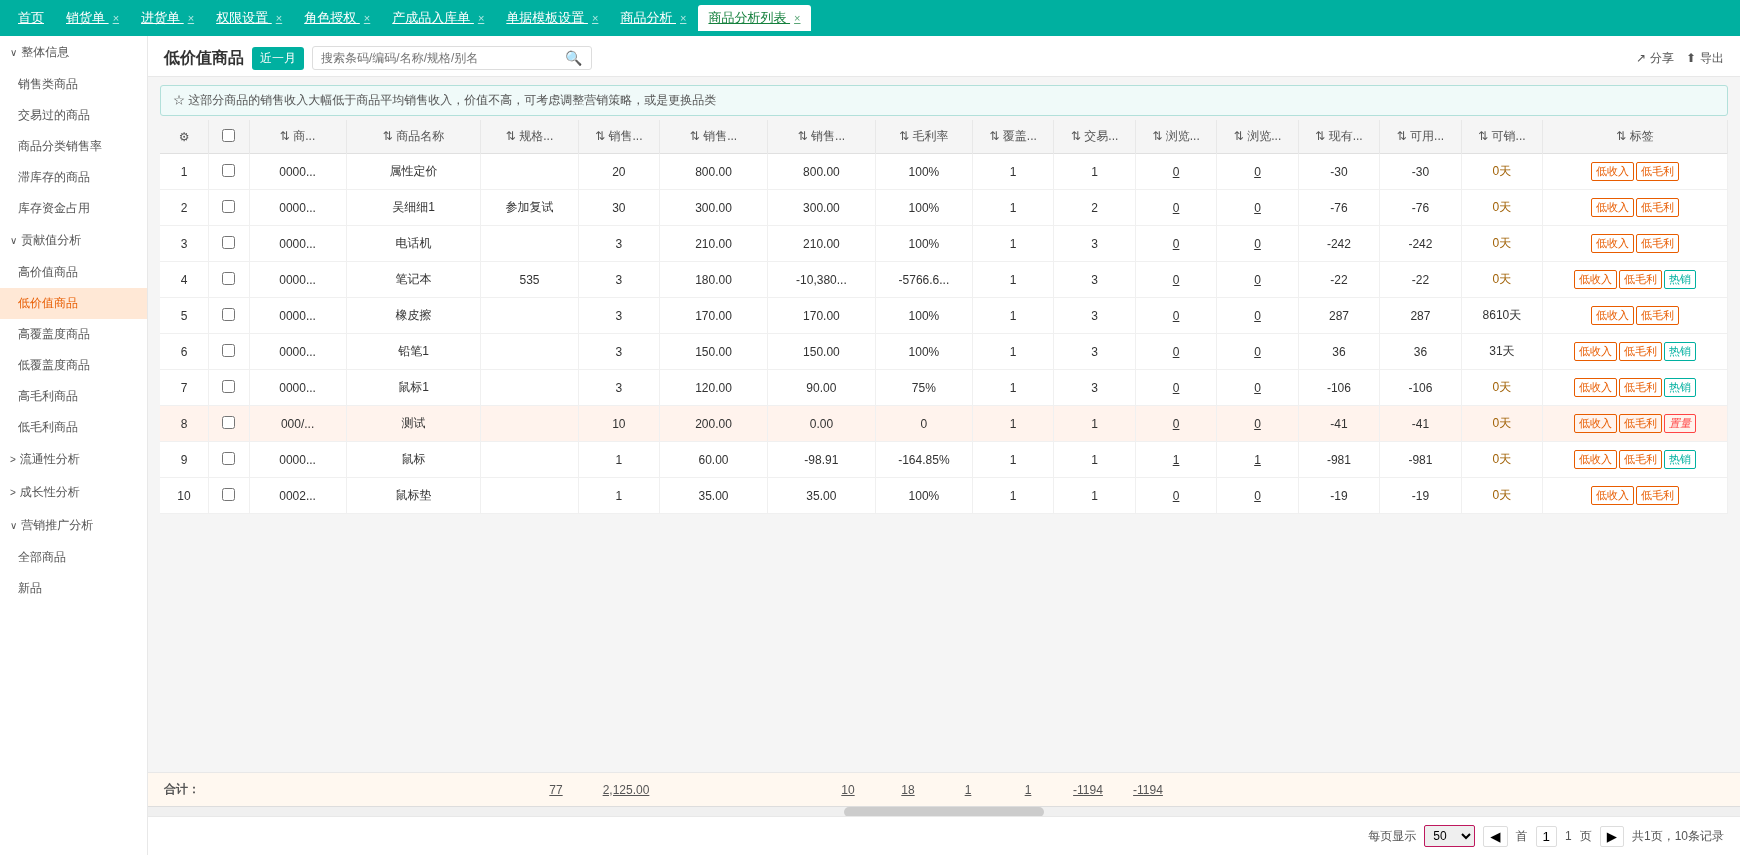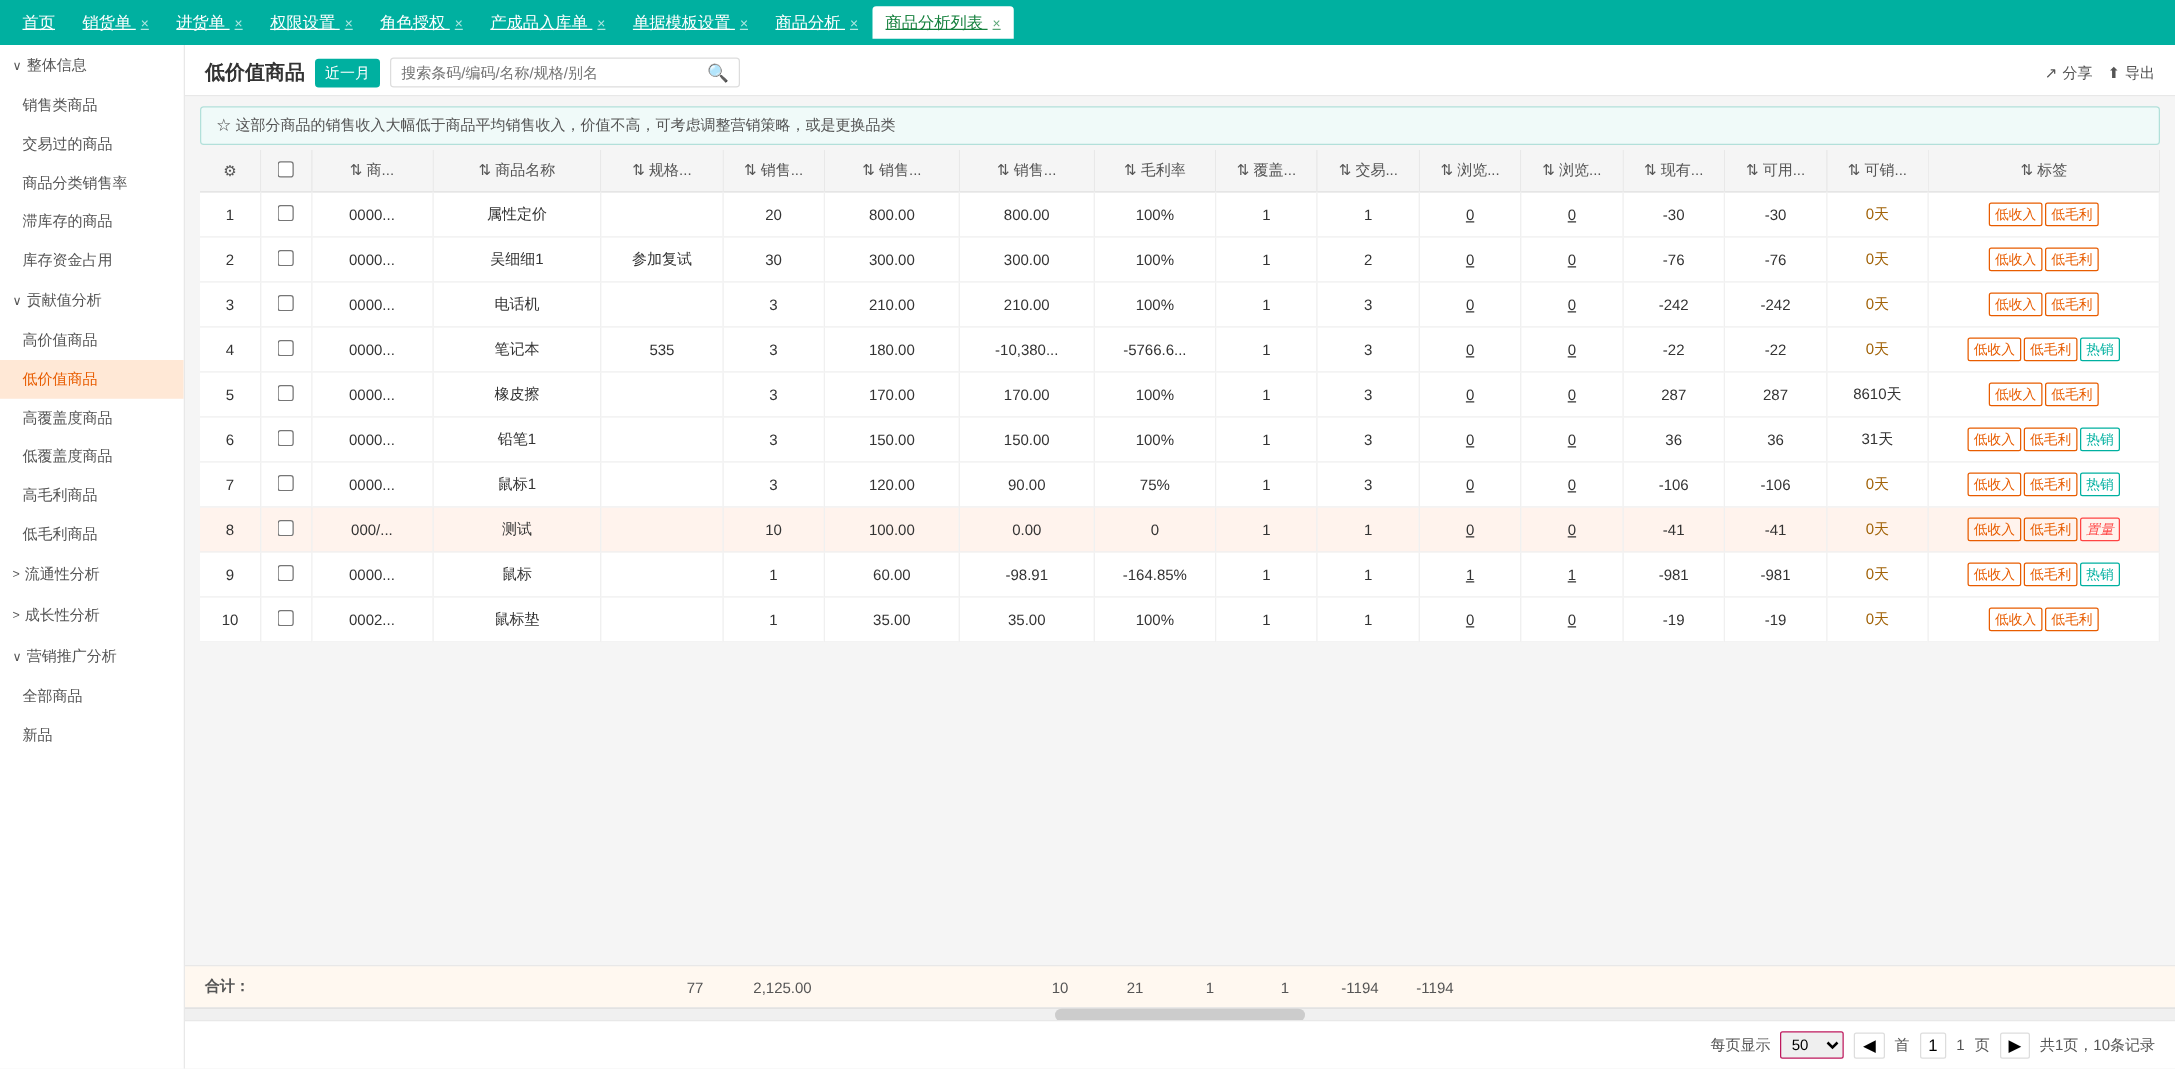--- a/index.html
+++ b/index.html
@@ -468,21 +468,21 @@
       <td class="days-orange">0天</td>
       <td><span class="tag tag-orange">低收入</span><span class="tag tag-orange">低毛利</span><span class="tag tag-green">热销</span></td>
     </tr>
             <tr class="highlighted">
       <td>8</td>
       <td><input type="checkbox" style=""></td>
       <td>000/...</td>
       <td>测试</td>
       <td></td>
       <td>10</td>
-      <td>100.00</td>
+      <td>200.00</td>
       <td>0.00</td>
       <td>0</td>
       <td>1</td>
       <td>1</td>
       <td><span class="underline">0</span></td>
       <td><span class="underline">0</span></td>
       <td>-41</td>
       <td>-41</td>
       <td class="days-orange">0天</td>
       <td><span class="tag tag-orange">低收入</span><span class="tag tag-orange">低毛利</span><span class="tag tag-red">置量</span></td>
@@ -524,32 +524,32 @@
       <td>-19</td>
       <td class="days-orange">0天</td>
       <td><span class="tag tag-orange">低收入</span><span class="tag tag-orange">低毛利</span></td>
     </tr>
           </tbody>
       </table>
     </div>
 
     <div class="totals-bar">
       <span class="totals-label">合计：</span>
-      <div style="display:flex;gap:0;flex:1;align-items:center;">
+      <div style="display:flex;gap:0;flex:1;align-items:center;text-decoration:underline;">
         <div style="width:36px"></div>
         <div style="width:30px"></div>
         <div style="width:72px"></div>
         <div style="width:100px"></div>
         <div style="width:72px"></div>
         <div style="width:60px;text-align:center;">77</div>
         <div style="width:80px;text-align:center;">2,125.00</div>
         <div style="width:80px"></div>
         <div style="width:72px"></div>
         <div style="width:60px;text-align:center;">10</div>
-        <div style="width:60px;text-align:center;">21</div>
+        <div style="width:60px;text-align:center;">18</div>
         <div style="width:60px;text-align:center;">1</div>
         <div style="width:60px;text-align:center;">1</div>
         <div style="width:60px;text-align:center;">-1194</div>
         <div style="width:60px;text-align:center;">-1194</div>
       </div>
     </div>
 
     <div style="height:10px;background:#f0f0f0;border-top:1px solid #ddd;">
       <div style="width:200px;height:10px;background:#ccc;border-radius:5px;margin:0 auto;"></div>
     </div>

